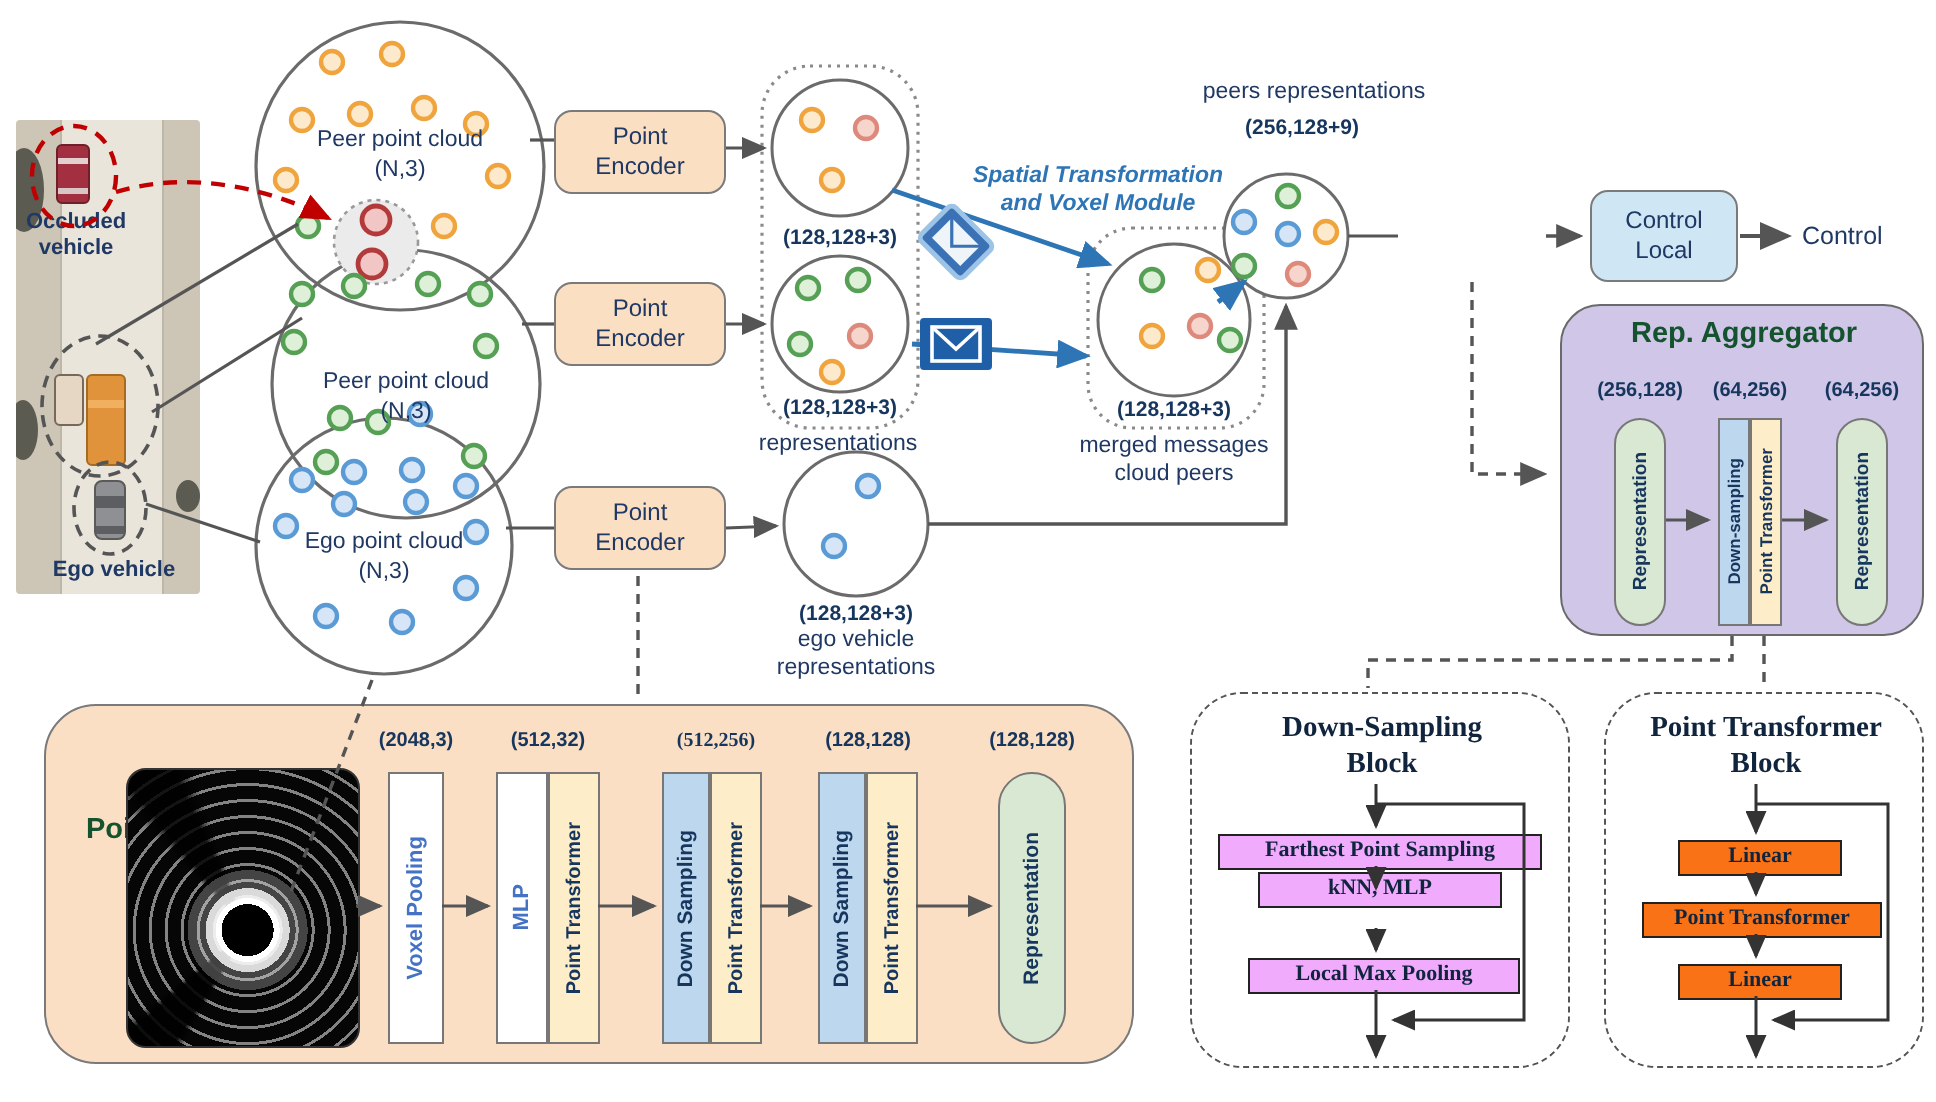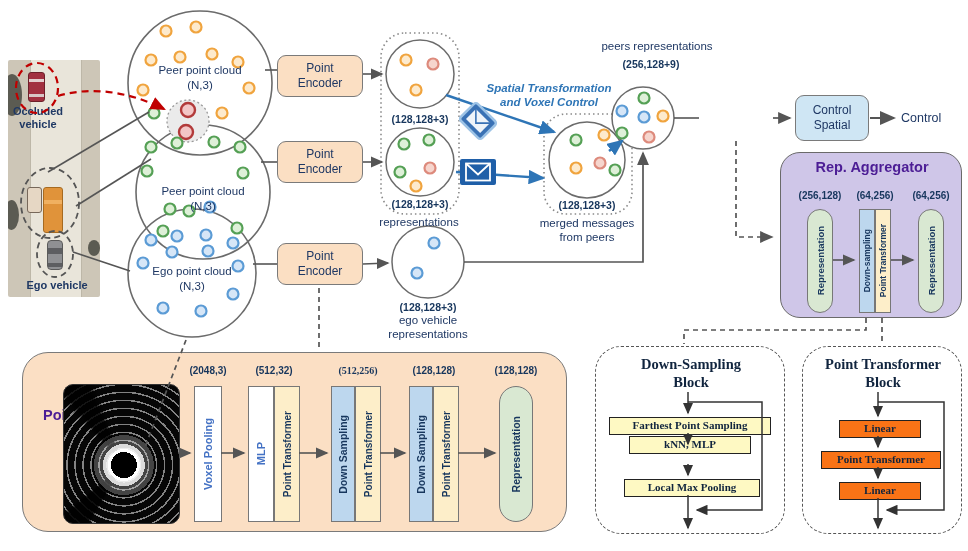--- a/index.html
+++ b/index.html
@@ -21,28 +21,28 @@
   .purple{background:#d8cfec;}
   .lblue{background:#cfe6f4;}
   .vbox{position:absolute;display:flex;align-items:center;justify-content:center;
         border:1.4px solid #777;background:#fff;box-sizing:border-box;}
   .vbox span{writing-mode:vertical-rl;transform:rotate(180deg);white-space:nowrap;
         font-size:10.5px;font-weight:bold;color:#17365d;}
   .blue-txt span{color:#4472c4;font-size:11px;}
   .yellow{background:#fdeec9;}
   .bblue{background:#bdd7ee;}
   .green{background:#d9e8d2;}
-  .panel-title{font-weight:bold;color:#4c1d95;font-size:14.5px;}
+  .panel-title{font-weight:bold;color:#14532d;font-size:14.5px;}
   .dashed-block{position:absolute;border:1.7px dashed #555;border-radius:26px;background:#fff;box-sizing:border-box;}
   .blk-title{font-family:"Liberation Serif",serif;font-weight:bold;font-size:14.5px;
              color:#10243e;text-align:center;line-height:1.25;}
   .step{position:absolute;border:1.4px solid #222;font-family:"Liberation Serif",serif;
         font-weight:bold;font-size:11px;color:#10243e;text-align:center;line-height:15px;
         height:16px;box-sizing:content-box;}
-  .stepb{background:#fef9c3;}
+  .stepb{background:#f0abfc;}
   .stepy{background:#f97316;}
   .wm{font-size:14px;color:#9e9e9e;letter-spacing:.5px;}
   .photo-lbl{font-size:11px;font-weight:bold;color:#1f3864;line-height:1.15;}
   #photo{position:absolute;left:8px;top:60px;width:92px;height:237px;background:#cdc6b7;
          overflow:hidden;border-radius:2px;z-index:0;}
   .road{position:absolute;left:22px;top:0;width:50px;height:100%;background:#e9e5da;
         border-left:1px solid #bdb7a8;border-right:1px solid #bdb7a8;}
   .blob{position:absolute;background:#3f4038;border-radius:50%;opacity:.8;}
   .veh{position:absolute;box-sizing:border-box;}
   .lidar{position:absolute;border-radius:10px;border:1px solid #333;
@@ -203,36 +203,36 @@
     <div class="abs node tan" style="left:277px;top:243px;width:86px;height:42px;">
       <span>Point</span>
         <span>Encoder</span>
     </div>
 
     <div class="abs ctr dim" style="left:420px;top:113px;"><span>(128,128+3)</span></div>
     <div class="abs ctr dim" style="left:420px;top:198px;"><span>(128,128+3)</span></div>
     <div class="abs ctr lbl" style="left:419px;top:216px;"><span>representations</span></div>
 
     <div class="abs ctr note" style="left:549px;top:82px;"><span>Spatial Transformation</span></div>
-    <div class="abs ctr note" style="left:549px;top:96px;"><span>and Voxel Control</span></div>
+    <div class="abs ctr note" style="left:549px;top:96px;"><span>and Voxel Module</span></div>
 
     <div class="abs ctr dim" style="left:587px;top:199px;"><span>(128,128+3)</span></div>
     <div class="abs ctr lbl" style="left:587px;top:217px;"><span>merged messages</span></div>
-    <div class="abs ctr lbl" style="left:587px;top:231px;"><span>from peers</span></div>
+    <div class="abs ctr lbl" style="left:587px;top:231px;"><span>cloud peers</span></div>
 
     <div class="abs ctr dim" style="left:428px;top:301px;"><span>(128,128+3)</span></div>
     <div class="abs ctr lbl" style="left:428px;top:314px;"><span>ego vehicle</span></div>
     <div class="abs ctr lbl" style="left:428px;top:328px;"><span>representations</span></div>
 
     <div class="abs ctr lbl" style="left:657px;top:40px;"><span>peers representations</span></div>
     <div class="abs ctr dim" style="left:651px;top:58px;"><span>(256,128+9)</span></div>
 
     <div class="abs node lblue" style="left:795px;top:95px;width:74px;height:46px;">
       <span>Control</span>
-        <span>Spatial</span>
+        <span>Local</span>
     </div>
     <div class="abs lbl" style="left:901px;top:111px;font-size:12.5px;"><span>Control</span></div>
 
     <div class="abs" style="left:780px;top:152px;width:182px;height:166px;background:#cfc6e8;border:1.6px solid #6a6a6a;border-radius:20px;box-sizing:border-box;">
       <div class="abs ctr panel-title" style="left:91px;top:6px;"><span>Rep. Aggregator</span></div>
       <div class="abs ctr dim" style="left:39px;top:37px;font-size:10px;"><span>(256,128)</span></div>
       <div class="abs ctr dim" style="left:94px;top:37px;font-size:10px;"><span>(64,256)</span></div>
       <div class="abs ctr dim" style="left:150px;top:37px;font-size:10px;"><span>(64,256)</span></div>
       <div class="vbox green" style="left:26px;top:56px;width:26px;height:104px;border-radius:13px;">
           <span style="font-size:9.5px;">Representation</span>

